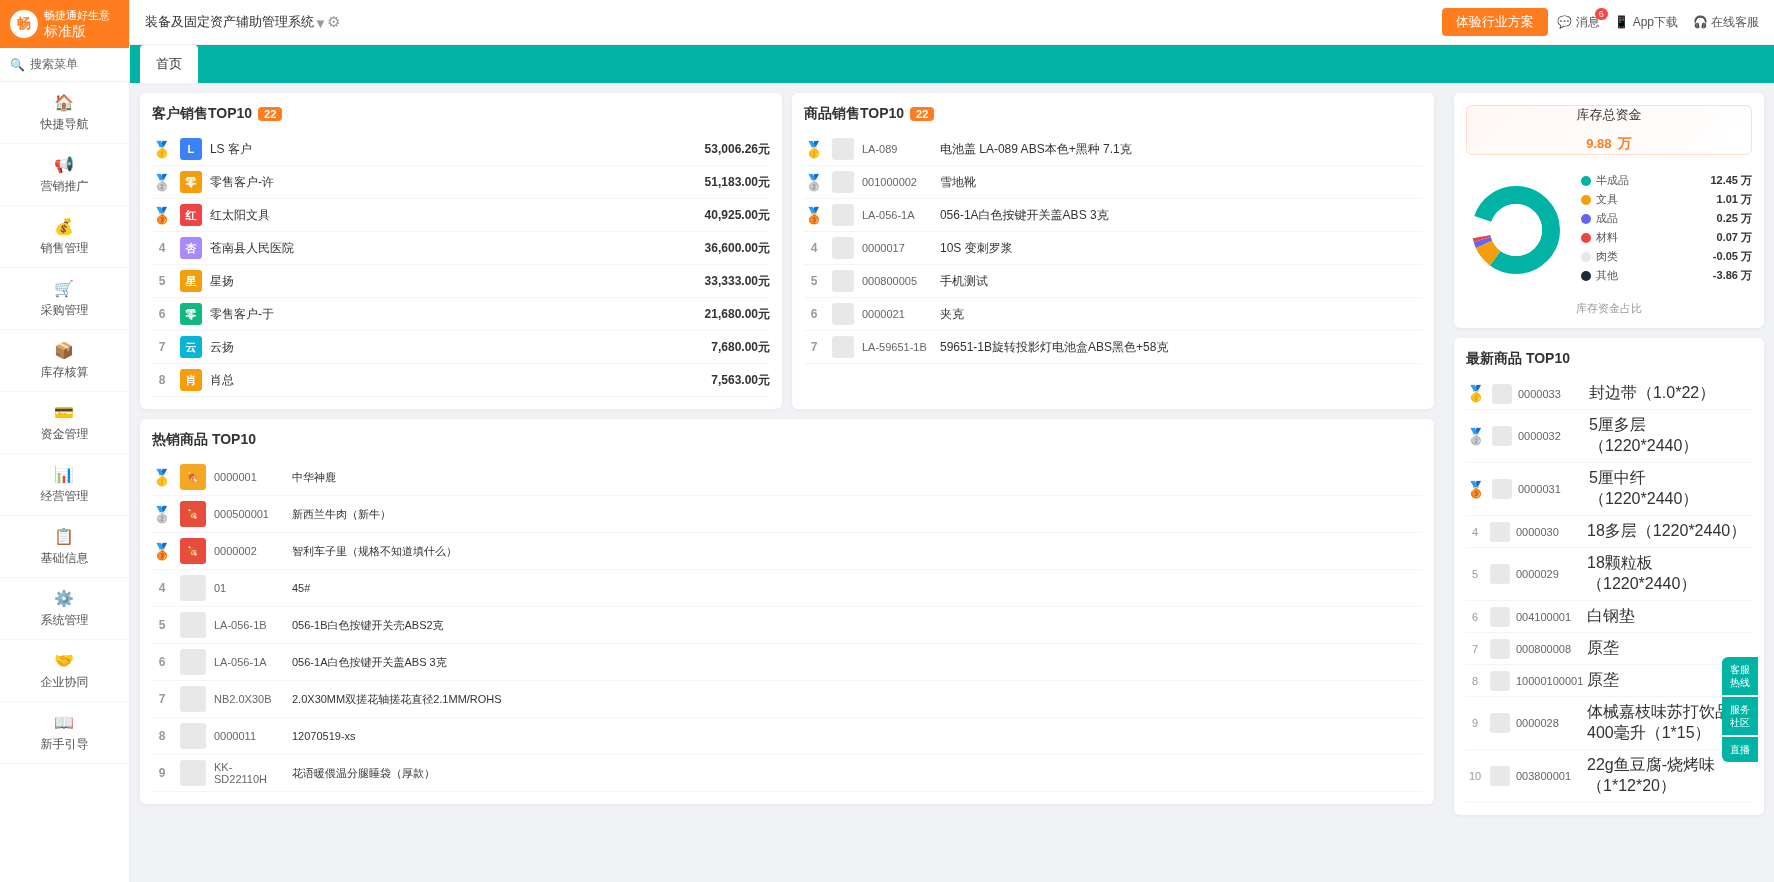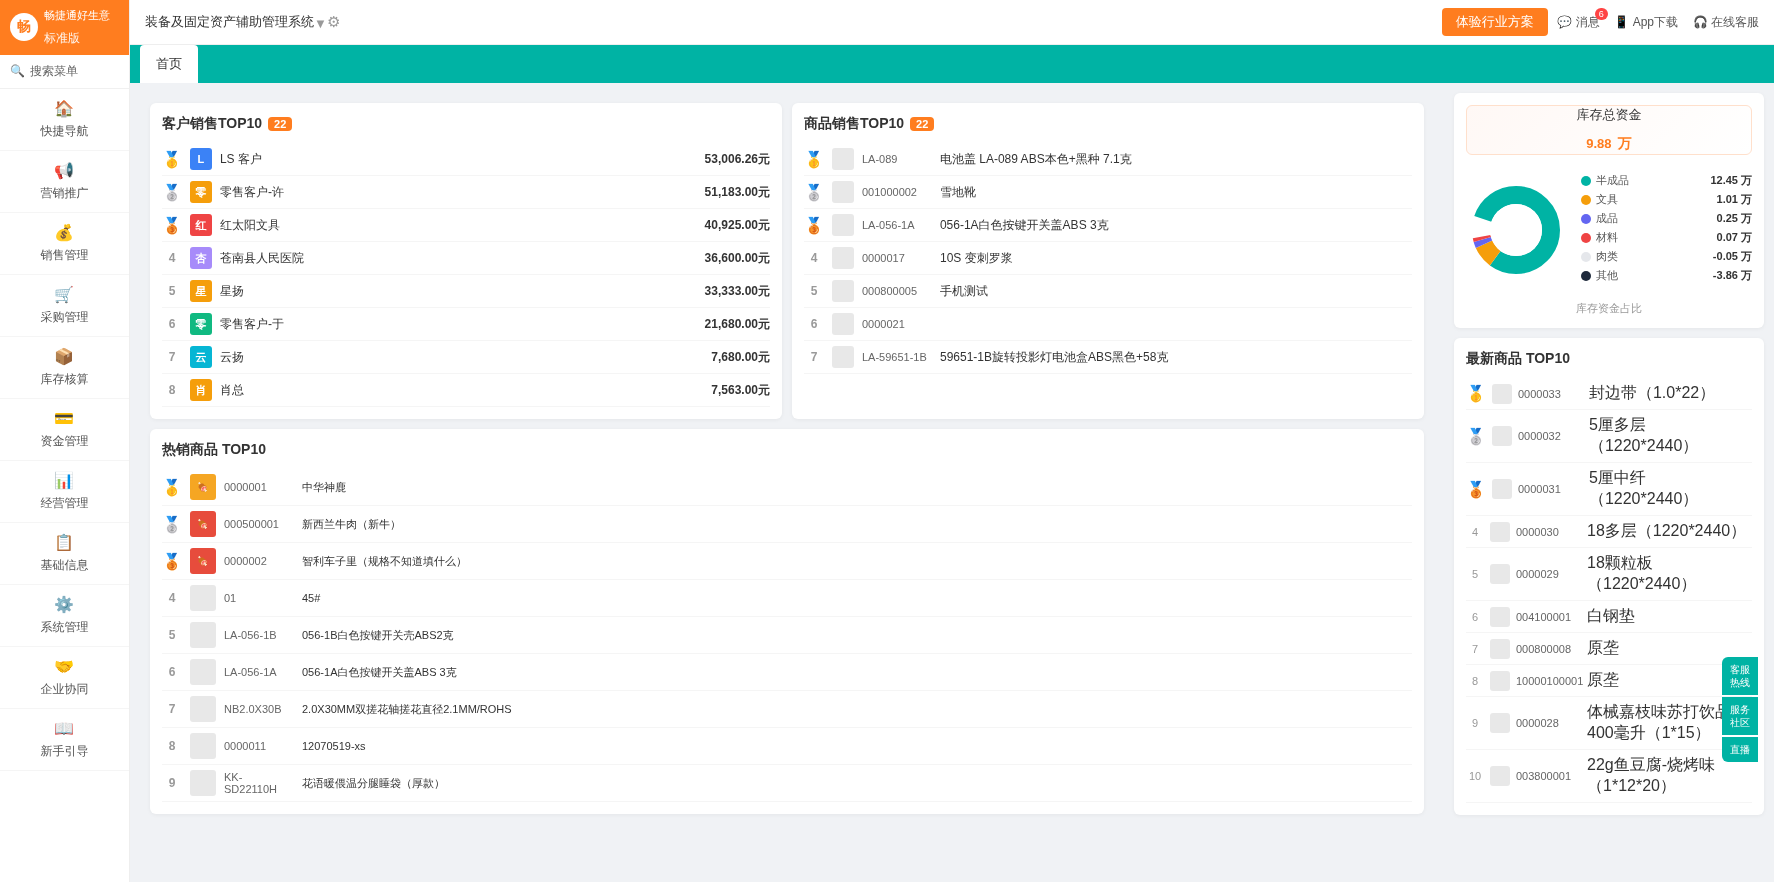--- a/index.html
+++ b/index.html
@@ -87,21 +87,21 @@
       text-align: center;
     }
     .navtab {
       padding: 10px 16px; color: #fff; cursor: pointer; font-size: 13px;
     }
     .navtab.active { background: #fff; color: #333; border-radius: 4px 4px 0 0; }
 
     
     .content { flex: 1; display: flex; overflow: hidden; background: #f0f2f5; }
 
-    .content-left { flex: 1; overflow-y: auto; padding: 20px; display: flex; flex-direction: column; gap: 10px; }
+    .content-left { flex: 1; overflow-y: auto; padding: 10px; display: flex; flex-direction: column; gap: 10px; }
     .content-right { width: 330px; overflow-y: auto; padding: 10px; display: flex; flex-direction: column; gap: 10px; flex-shrink: 0; }
 
     
     .card {
       background: #fff;
       border-radius: 6px;
       padding: 12px;
       box-shadow: 0 1px 4px rgba(0,0,0,0.05);
     }
     .card-title { font-size: 14px; font-weight: bold; color: #333; margin-bottom: 10px; display: flex; align-items: center; gap: 6px; }
@@ -182,21 +182,21 @@
     ::-webkit-scrollbar-thumb { background: #ccc; border-radius: 2px; }
   </style>
 </head>
 <body>
 
 <div class="sidebar">
   <div class="sidebar-logo">
     <div class="sidebar-logo-icon">畅</div>
     <div class="sidebar-logo-text">
       <div>畅捷通好生意</div>
-      <div style="font-size:12px;opacity:0.9;margin-top:9px;">标准版</div>
+      <div style="font-size:14px;opacity:0.9;">标准版</div>
     </div>
   </div>
   <div class="sidebar-search">
     <span>🔍</span>
     <span>搜索菜单</span>
   </div>
 
   <div id="sidebar-items">
       <div class="sidebar-item">
         <span class="sidebar-item-icon">🏠</span>
@@ -370,20 +370,21 @@
               <div class="rank-row">
     <span class="rank-num">5</span>
     <div class="newest-icon" style="background:#e8e8e8;width:22px;height:22px;border-radius:3px;display:flex;align-items:center;justify-content:center;font-size:8px;color:#999;flex-shrink:0;"></div>
     <div class="product-code">000800005</div>
     <div class="rank-name">手机测试</div>
   </div>
               <div class="rank-row">
     <span class="rank-num">6</span>
     <div class="newest-icon" style="background:#e8e8e8;width:22px;height:22px;border-radius:3px;display:flex;align-items:center;justify-content:center;font-size:8px;color:#999;flex-shrink:0;"></div>
     <div class="product-code">0000021</div>
+    <div class="rank-name">夹克</div>
   </div>
               <div class="rank-row">
     <span class="rank-num">7</span>
     <div class="newest-icon" style="background:#e8e8e8;width:22px;height:22px;border-radius:3px;display:flex;align-items:center;justify-content:center;font-size:8px;color:#999;flex-shrink:0;"></div>
     <div class="product-code">LA-59651-1B</div>
     <div class="rank-name">59651-1B旋转投影灯电池盒ABS黑色+58克</div>
   </div>
             </div>
         </div>
       </div>

